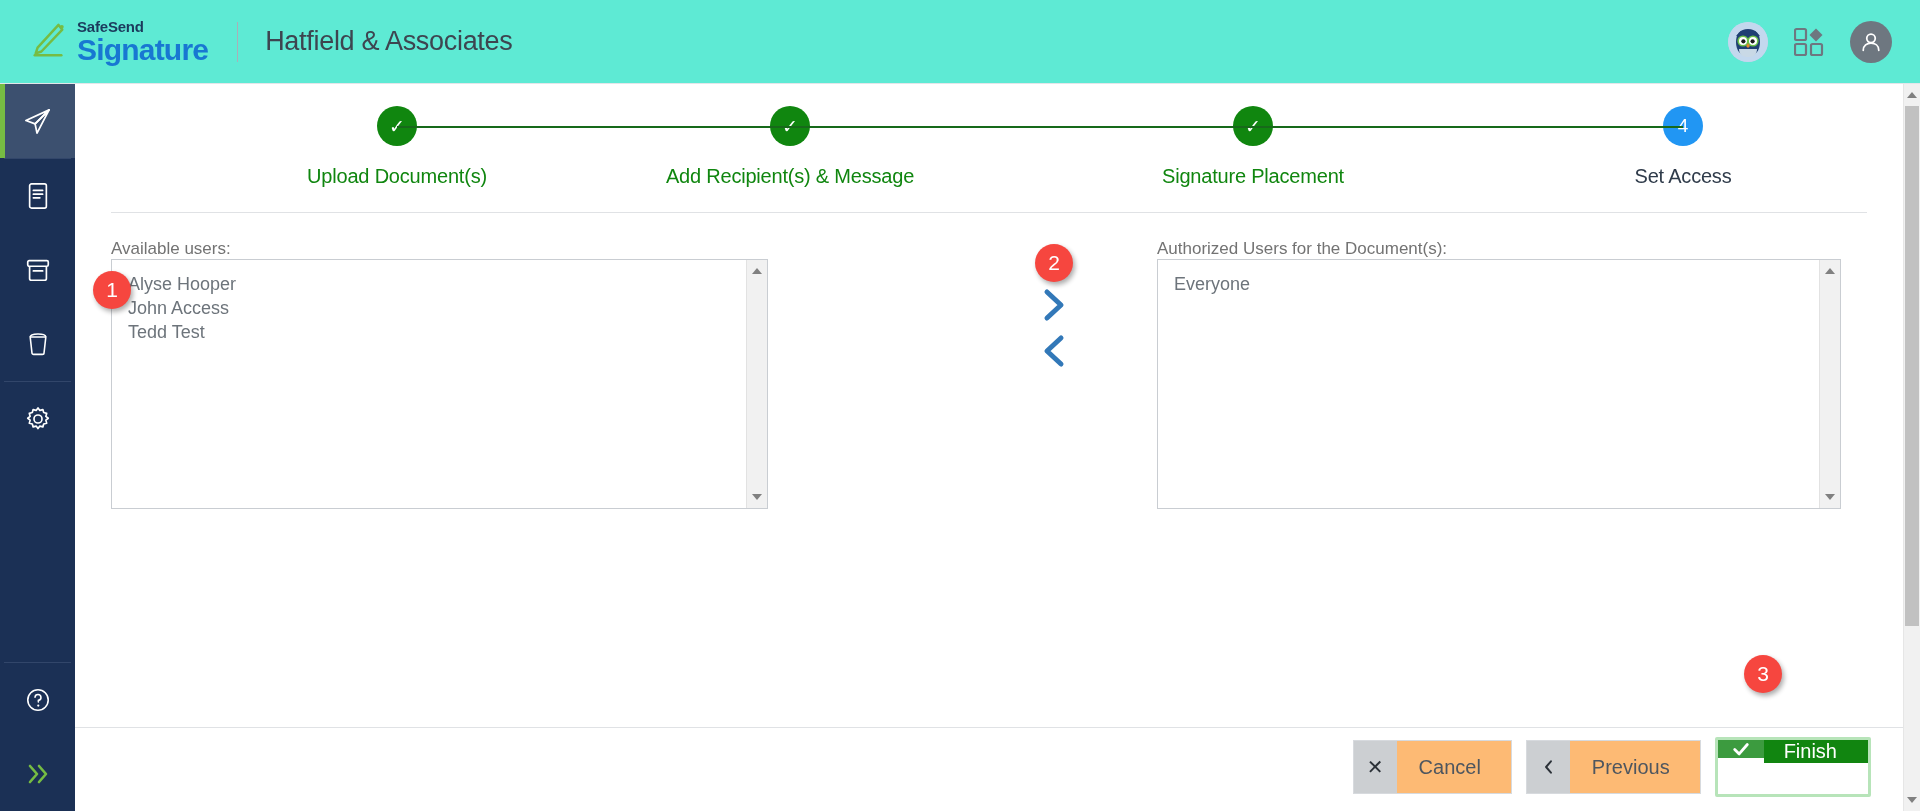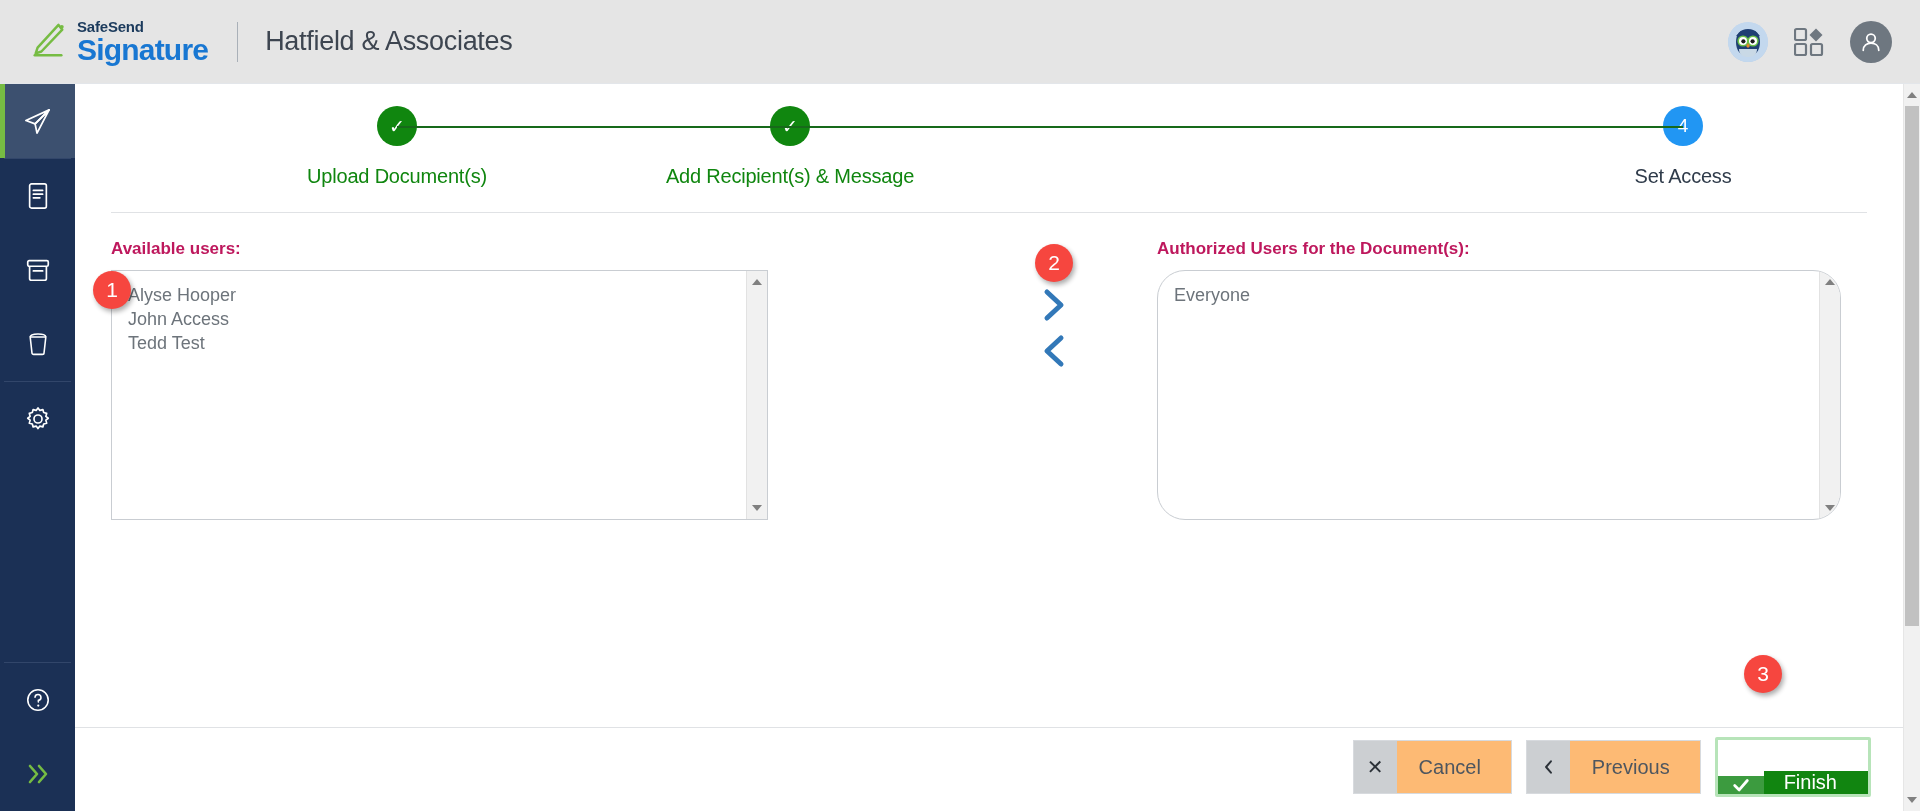--- a/index.html
+++ b/index.html
@@ -7,21 +7,21 @@
     width: 1920px; height: 811px;
     font-family: "Liberation Sans", sans-serif;
     background: #ffffff;
     overflow: hidden;
   }
   #app { position: relative; width: 1920px; height: 811px; }
 
   
   .header {
     position: absolute; top: 0; left: 0; right: 0; height: 84px;
-    background: #e5e5e5;
+    background: #5eead4;
     border-bottom: 1px solid #e3e6ea;
     display: flex; align-items: center;
     z-index: 30;
   }
   .brand { display: flex; align-items: center; margin-left: 30px; }
   .brand-mark { width: 38px; height: 40px; margin-right: 9px; }
   .brand-text { line-height: 1; }
   .brand-top {
     font-size: 15px; font-weight: bold; color: #1b3a5c;
     letter-spacing: -.2px; display: block; margin-bottom: 1px;
@@ -103,22 +103,21 @@
   .connector {
     position: absolute; top: 42px; height: 2px; background: #17691a; z-index: 1;
   }
   .divider-h {
     height: 1px; background: #e0e2e5; margin: 10px 36px 0 36px;
   }
 
   
   .panels { position: relative; margin-top: 26px; height: 320px; }
   .panel-label {
-    font-size: 17px; font-weight: bold; color: #be185d;
-    margin-bottom: 11px;
+    font-size: 17px; font-weight: normal; color: #737373;
   }
   .listbox {
     border: 1px solid #c9cdd2; background: #fff;
     position: relative; overflow: hidden;
   }
   .lb-inner { padding: 12px 0 0 16px; }
   .lb-item {
     font-size: 18px; color: #6d747b; line-height: 24px;
     padding: 0 0 0 0; cursor: pointer;
   }
@@ -170,21 +169,21 @@
   .btn .ic {
     width: 43px; display: flex; align-items: center; justify-content: center;
     background: #cccfd2; font-size: 20px; color: #2b3138;
   }
   .btn .tx {
     display: flex; align-items: center; padding: 0 30px 0 22px;
     background: #fdba74; font-size: 20px; color: #4e565f;
   }
   .btn-finish {
     border: 3px solid #b7e4b9; border-radius: 2px;
-    display: flex; align-items: flex-end; height: 60px;
+    display: flex; align-items: flex-start; height: 60px;
     cursor: pointer; overflow: hidden;
   }
   .btn-finish .ic {
     width: 46px; display: flex; align-items: center; justify-content: center;
     background: #3c9b3f; color: #fff; font-size: 22px;
   }
   .btn-finish .tx {
     display: flex; align-items: center; padding: 0 31px 0 20px;
     background: #118510; color: #fff; font-size: 20px;
   }
@@ -315,20 +314,24 @@
       <div class="connector" style="left:690px; width:430px;"></div>
       <div class="connector" style="left:1118px; width:430px;"></div>
 
       <div class="step done" style="left:262px;">
         <div class="bubble">✓</div>
         <div class="slabel">Upload Document(s)</div>
       </div>
       <div class="step done" style="left:655px;">
         <div class="bubble">✓</div>
         <div class="slabel">Add Recipient(s) &amp; Message</div>
+      </div>
+      <div class="step done" style="left:1118px;">
+        <div class="bubble">✓</div>
+        <div class="slabel">Signature Placement</div>
       </div>
       <div class="step current" style="left:1548px;">
         <div class="bubble">4</div>
         <div class="slabel">Set Access</div>
       </div>
     </div>
 
     <div class="divider-h"></div>
 
     <div class="panels">
@@ -360,21 +363,21 @@
         </div>
         <div class="chev-btn">
           <svg viewBox="0 0 34 40" width="34" height="40">
             <path d="M24 7 L10 20 L24 33" fill="none" stroke="#3278b8" stroke-width="5" stroke-linecap="round" stroke-linejoin="round"></path>
           </svg>
         </div>
       </div>
 
       <div style="position:absolute; left:1082px; top:0; width:684px;">
         <div class="panel-label">Authorized Users for the Document(s):</div>
-        <div class="listbox" style="height:250px;border-radius:28px;">
+        <div class="listbox" style="height:250px;">
           <div class="lb-inner">
             <div class="lb-item">Everyone</div>
           </div>
           <div class="sbar">
             <div class="sb-arrow up">
                 <span class="tri up"></span>
               </div>
             <div class="sb-arrow down">
                 <span class="tri down"></span>
               </div>

